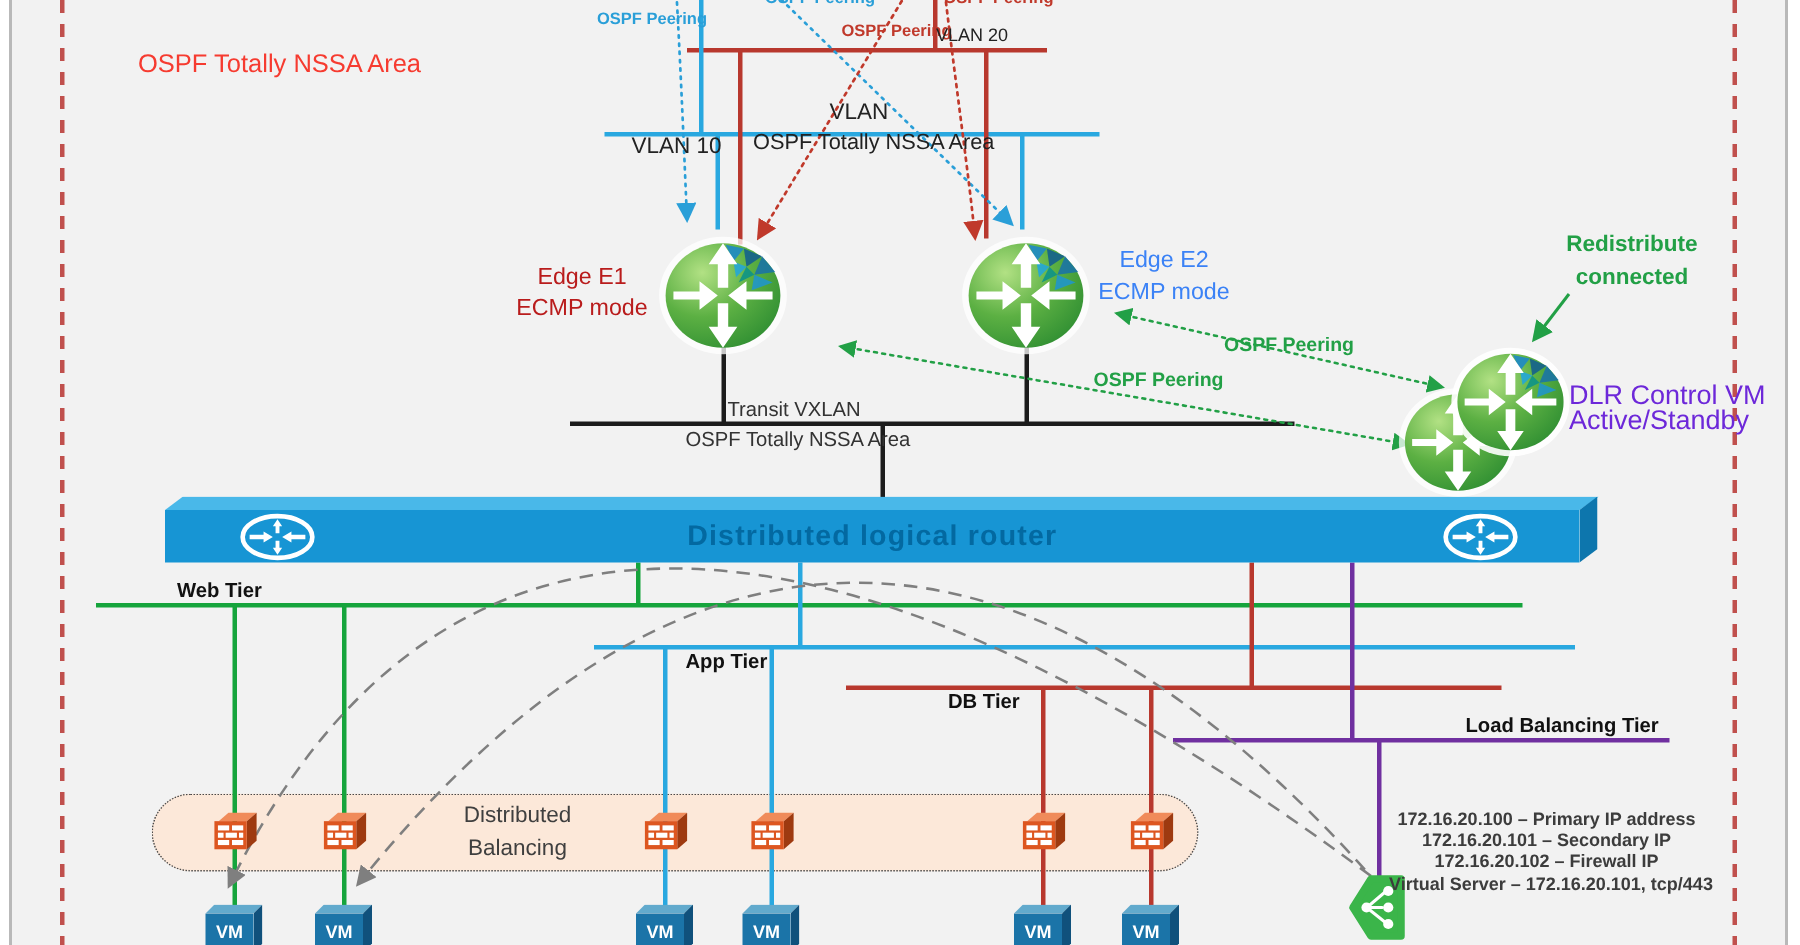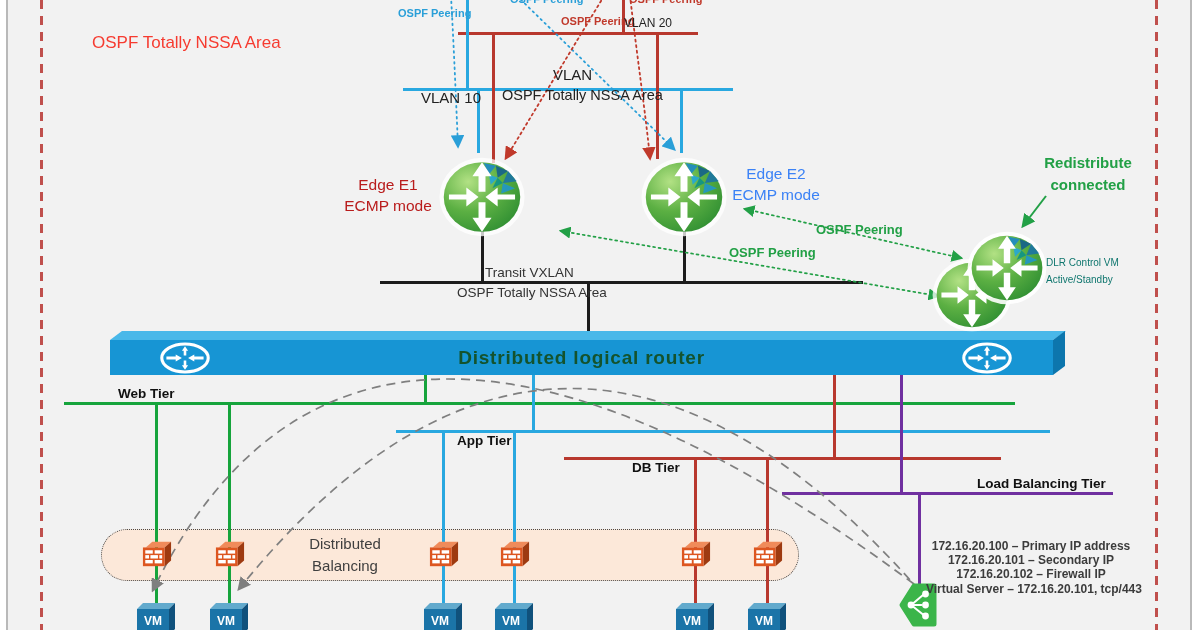--- a/index.html
+++ b/index.html
@@ -15,21 +15,21 @@
      background:repeating-linear-gradient(180deg,#c0504d 0 9px,transparent 9px 16px);}
   .pageedge{position:absolute;top:0;width:1.5px;height:630px;background:#b9b9b9;z-index:1;}
   
   #dlrbar{position:absolute;left:110px;top:331px;width:956px;height:44px;z-index:3;}
   #dlrbar .topface{position:absolute;left:0;top:0;width:956px;height:9px;background:#49b8e9;
      clip-path:polygon(12px 0,956px 0,943px 9px,0 9px);}
   #dlrbar .rightface{position:absolute;left:943px;top:0;width:13px;height:44px;background:#0d76ad;
      clip-path:polygon(12px 0,12px 35px,0 44px,0 9px);}
   #dlrbar .frontface{position:absolute;left:0;top:9px;width:943px;height:35px;background:#1795d4;}
   #dlrbar .title{position:absolute;left:0;top:9px;width:943px;height:35px;line-height:35px;
-     text-align:center;color:#14532d;font-weight:bold;font-size:19px;letter-spacing:.8px;}
+     text-align:center;color:#0369a1;font-weight:bold;font-size:19px;letter-spacing:.8px;}
   
   #fwzone{position:absolute;left:101px;top:529px;width:698px;height:52px;background:#fce8d9;
      border:1.5px dotted #4a4a4a;border-radius:28px;z-index:1;box-sizing:border-box;}
   
   .vm{position:absolute;top:603px;width:40px;height:40px;z-index:5;}
   .vm .t{position:absolute;left:0;top:0;width:38px;height:6px;background:#62aacd;
      clip-path:polygon(6px 0,38px 0,32px 6px,0 6px);}
   .vm .s{position:absolute;left:32px;top:0;width:6px;height:32px;background:#10517c;
      clip-path:polygon(0 6px,6px 0,6px 26px,0 32px);}
   .vm .f{position:absolute;left:0;top:6px;width:32px;height:26px;background:#1b74a8;
@@ -348,21 +348,21 @@
   </div>
 
   <div class="lbl" style="left:816px;top:222px;font-size:13px;font-weight:bold;color:#22a046">OSPF Peering</div>
   <div class="lbl" style="left:729px;top:245px;font-size:13px;font-weight:bold;color:#22a046">OSPF Peering</div>
 
   <div class="lbl ctr" style="left:1036px;top:152px;width:104px;font-size:15px;font-weight:bold;line-height:22px;color:#22a046">
     <div>Redistribute</div>
     <div>connected</div>
   </div>
 
-  <div class="lbl" style="left:1046px;top:255px;font-size:10px;line-height:16.5px;color:#0f766e">
+  <div class="lbl" style="left:1046px;top:255px;font-size:18px;line-height:16.5px;color:#6d28d9">
     <div>DLR Control VM</div>
     <div>Active/Standby</div>
   </div>
 
   <div class="lbl" style="left:485px;top:265px;font-size:13.5px;color:#333">Transit VXLAN</div>
   <div class="lbl" style="left:457px;top:285px;font-size:13.5px;color:#333">OSPF Totally NSSA Area</div>
 
   <div class="lbl" style="left:118px;top:386px;font-size:13.5px;font-weight:600;color:#111">Web Tier</div>
   <div class="lbl" style="left:457px;top:433px;font-size:13.5px;font-weight:600;color:#111">App Tier</div>
   <div class="lbl" style="left:632px;top:460px;font-size:13.5px;font-weight:600;color:#111">DB Tier</div>

